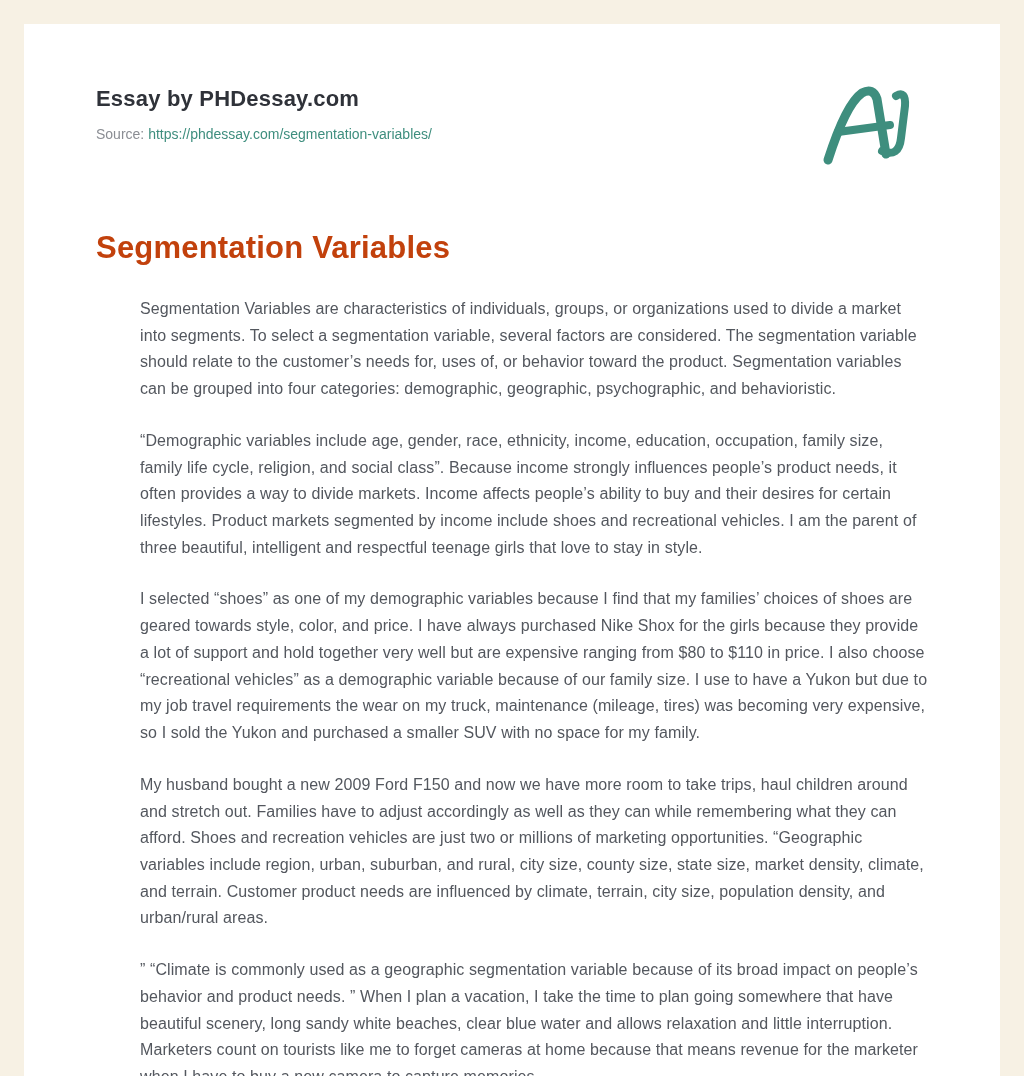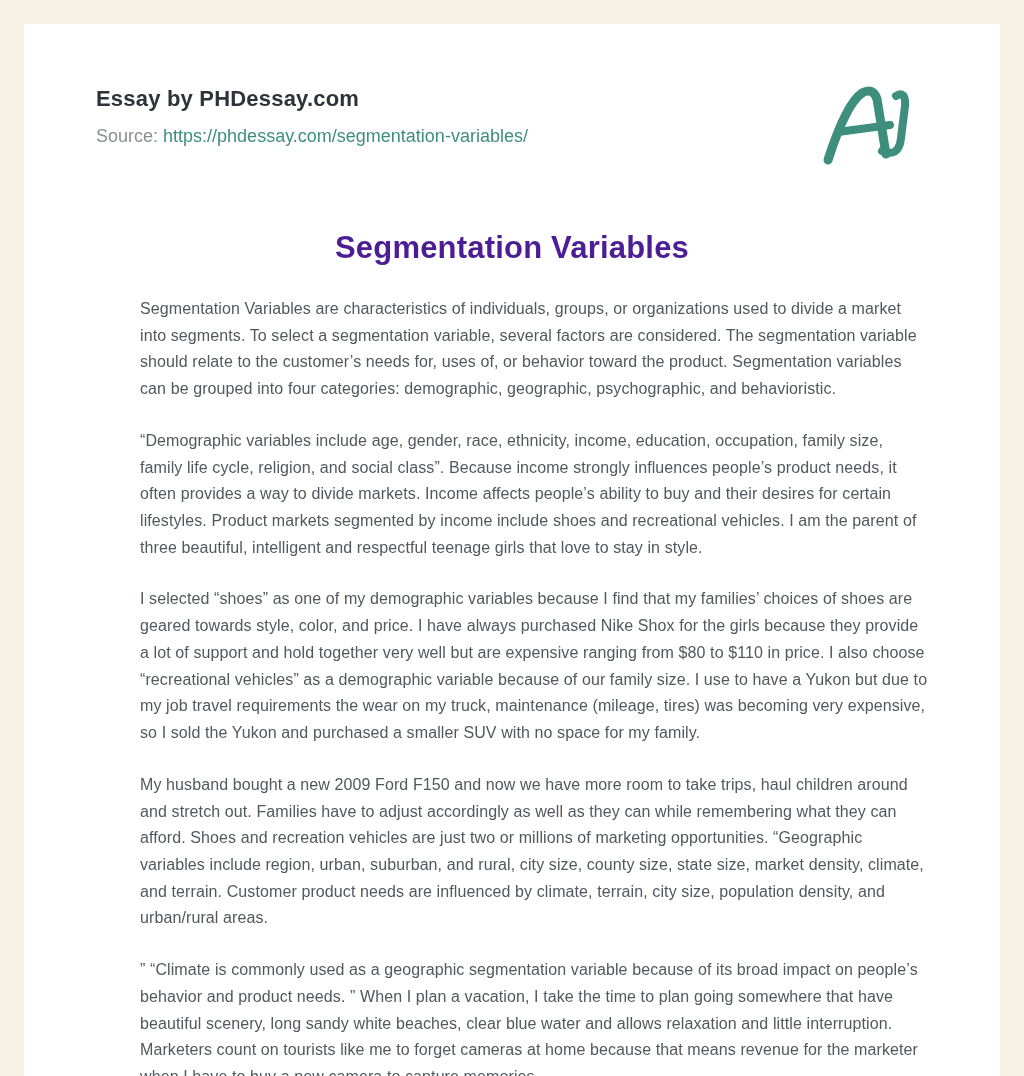--- a/index.html
+++ b/index.html
@@ -29,39 +29,38 @@
     margin-bottom: 58px;
   }
   .byline {
     font-size: 22px;
     font-weight: bold;
     color: #2f3239;
     letter-spacing: 0.2px;
     margin-bottom: 14px;
   }
   .source-line {
-    font-size: 18px;
+    font-size: 14px;
     color: #8a8d93;
   }
   .source-line a {
     color: #3e8e7e;
     text-decoration: none;
     cursor: pointer;
   }
   .logo {
     margin-top: -6px;
     margin-right: 8px;
   }
   .essay-title {
     font-size: 31px;
     font-weight: bold;
-    color: #4c1d95;
+    color: #c2410c;
     letter-spacing: 0.2px;
     margin-bottom: 30px;
-    text-align: center;
   }
   .essay-body p {
     font-size: 16px;
     line-height: 1.67;
     color: #53575e;
     margin-bottom: 25px;
     letter-spacing: 0.1px;
     margin-left: 44px;
   }
 </style>

